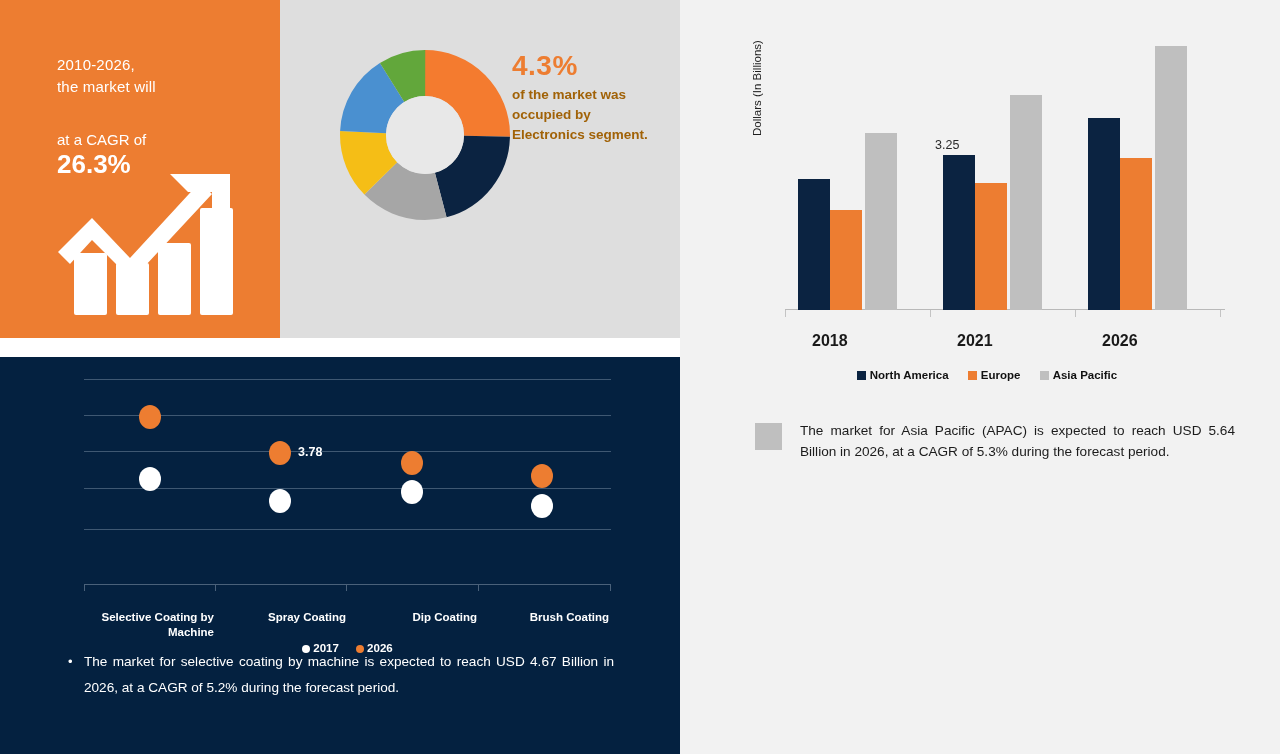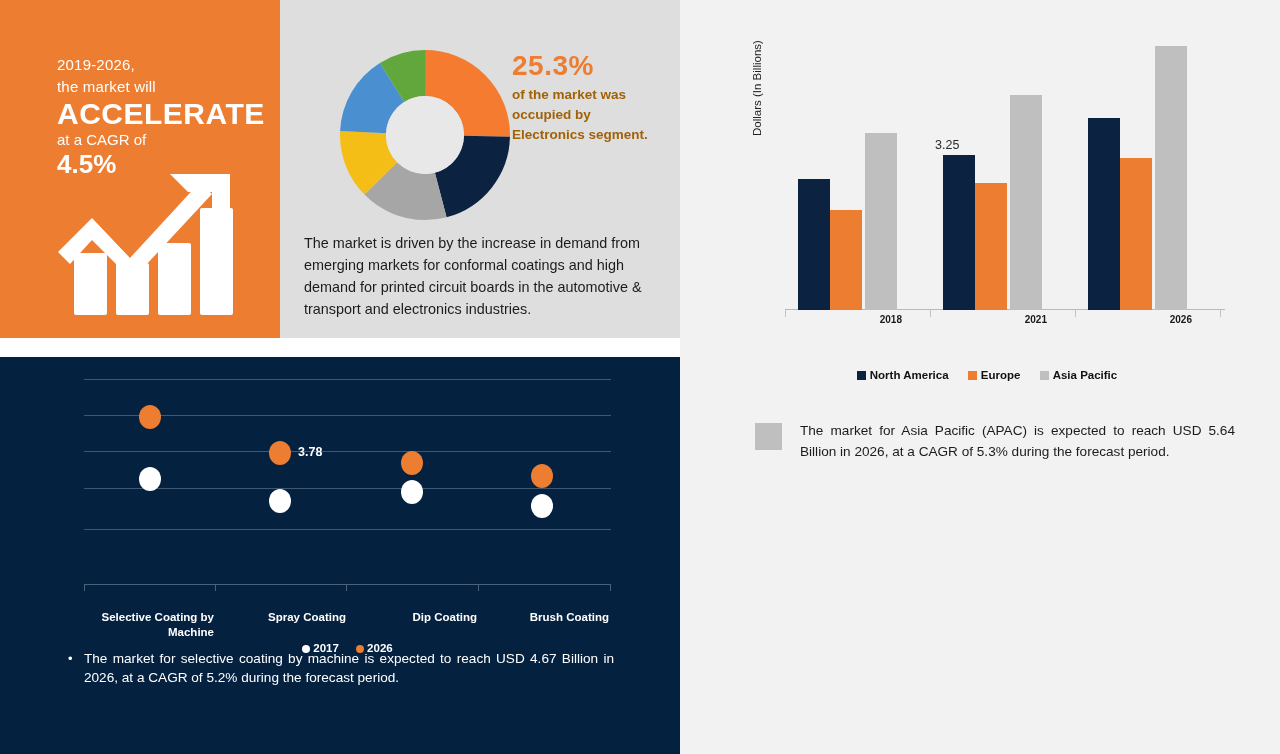--- a/index.html
+++ b/index.html
@@ -62,21 +62,21 @@
     color: #ffffff; line-height: 15px;
   }
   .dot-legend {
     position: absolute; left: 0; top: 263px; width: 527px;
     text-align: center; font-size: 11.5px; font-weight: bold; color: #ffffff;
   }
   .dot-legend .sw { display: inline-block; width: 8px; height: 8px; border-radius: 50%; vertical-align: middle; margin-right: 3px; }
   .dot-legend .g1 { margin-right: 14px; }
 
   .bullets { position: absolute; left: 62px; top: 292px; width: 552px; }
-  .bullet { position: relative; padding-left: 22px; font-size: 13.6px; line-height: 19px; color: #ffffff; text-align: justify; }
+  .bullet { position: relative; padding-left: 22px; font-size: 13.6px; line-height: 26px; color: #ffffff; text-align: justify; }
   .bullet + .bullet { margin-top: 1px; }
   .bullet::before {
     content: "\2022"; position: absolute; left: 6px; top: 0; color: #ffffff; font-size: 13px;
   }
 
   
   .panel-right {
     position: absolute; left: 680px; top: 0; width: 600px; height: 754px;
     background: #F2F2F2;
   }
@@ -86,44 +86,43 @@
     transform: rotate(-90deg); transform-origin: left top;
     font-size: 11.5px; color: #1f1f1f; white-space: nowrap;
   }
   .bar { position: absolute; bottom: 40px; width: 32px; }
   .bar-na { background: #0B2341; }
   .bar-eu { background: #ED7D31; }
   .bar-ap { background: #BFBFBF; }
   .bar-baseline { position: absolute; left: 20px; bottom: 40px; width: 440px; height: 1px; background: #b9b9b9; }
   .bar-tick { position: absolute; bottom: 33px; width: 1px; height: 7px; background: #c4c4c4; }
   .bar-value { position: absolute; font-size: 12.5px; color: #2a2a2a; }
-  .bar-cat { position: absolute; bottom: 25px; font-size: 10px; font-weight: bold; color: #1a1a1a; text-align: right; width: 90px; }
+  .bar-cat { position: absolute; bottom: 0; font-size: 16px; font-weight: bold; color: #1a1a1a; text-align: left; width: 90px; }
   .bar-legend {
     position: absolute; left: 85px; top: 369px; width: 460px;
     text-align: center; font-size: 11.5px; font-weight: bold; color: #111;
   }
   .bar-legend .sw { display: inline-block; width: 9px; height: 9px; vertical-align: middle; margin-right: 4px; }
   .bar-legend .item { margin-right: 16px; }
 
   .notes { position: absolute; left: 75px; top: 420px; width: 480px; }
   .note { position: relative; padding-left: 45px; margin-bottom: 22px; }
   .note .sw { position: absolute; left: 0; top: 3px; width: 27px; height: 27px; }
   .note .txt { font-size: 13.6px; line-height: 21px; color: #1c1c1c; text-align: justify; }
 </style>
 </head>
 <body>
 
 <div id="page">
 
   <div class="panel-accelerate">
-    <div class="acc-line1">2019-2026,</div>
+    <div class="acc-line1">2010-2026,</div>
     <div class="acc-line2">the market will</div>
-    <div class="acc-big">ACCELERATE</div>
     <div class="acc-line3">at a CAGR of</div>
-    <div class="acc-pct">4.5%</div>
+    <div class="acc-pct">26.3%</div>
     <div class="acc-graphic">
       <svg viewBox="0 0 196 150" width="196" height="150">
         <g fill="#ffffff">
           <rect x="22" y="85" width="33" height="62" rx="2"></rect>
           <rect x="64" y="95" width="33" height="52" rx="2"></rect>
           <rect x="106" y="75" width="33" height="72" rx="2"></rect>
           <rect x="148" y="40" width="33" height="107" rx="2"></rect>
           <path d="M6 84 L40 50 L78 90 L148 14 L148 14 L160 26 L80 112 L40 72 L18 96 Z"></path>
           <path d="M118 6 L178 6 L178 64 L160 46 L160 24 L136 24 Z"></path>
         </g>
@@ -139,23 +138,22 @@
           <circle r="62" stroke="#F47B2F" stroke-dasharray="98.6 291.0" stroke-dashoffset="0"></circle>
           <circle r="62" stroke="#0B2341" stroke-dasharray="79.9 309.7" stroke-dashoffset="-98.6"></circle>
           <circle r="62" stroke="#A6A6A6" stroke-dasharray="65.1 324.5" stroke-dashoffset="-178.5"></circle>
           <circle r="62" stroke="#F5BE16" stroke-dasharray="51.1 338.5" stroke-dashoffset="-243.6"></circle>
           <circle r="62" stroke="#4A90D0" stroke-dasharray="59.6 330.0" stroke-dashoffset="-294.7"></circle>
           <circle r="62" stroke="#62A73B" stroke-dasharray="35.5 354.1" stroke-dashoffset="-354.3"></circle>
         </g>
         <circle cx="90" cy="90" r="39" fill="#E8E8E8"></circle>
       </svg>
     </div>
-    <div class="pct-big">25.3%</div>
+    <div class="pct-big">4.3%</div>
     <div class="pct-sub">of the market was occupied by Electronics segment.</div>
-    <div class="donut-desc">The market is driven by the increase in demand from emerging markets for conformal coatings and high demand for printed circuit boards in the automotive &amp; transport and electronics industries.</div>
   </div>
 
   <div class="panel-dot">
     <div class="dotchart">
       <div class="grid-line" style="top:0px"></div>
       <div class="grid-line" style="top:36px"></div>
       <div class="grid-line" style="top:72px"></div>
       <div class="grid-line" style="top:109px"></div>
       <div class="grid-line" style="top:150px"></div>
       <div class="axis-base"></div>

